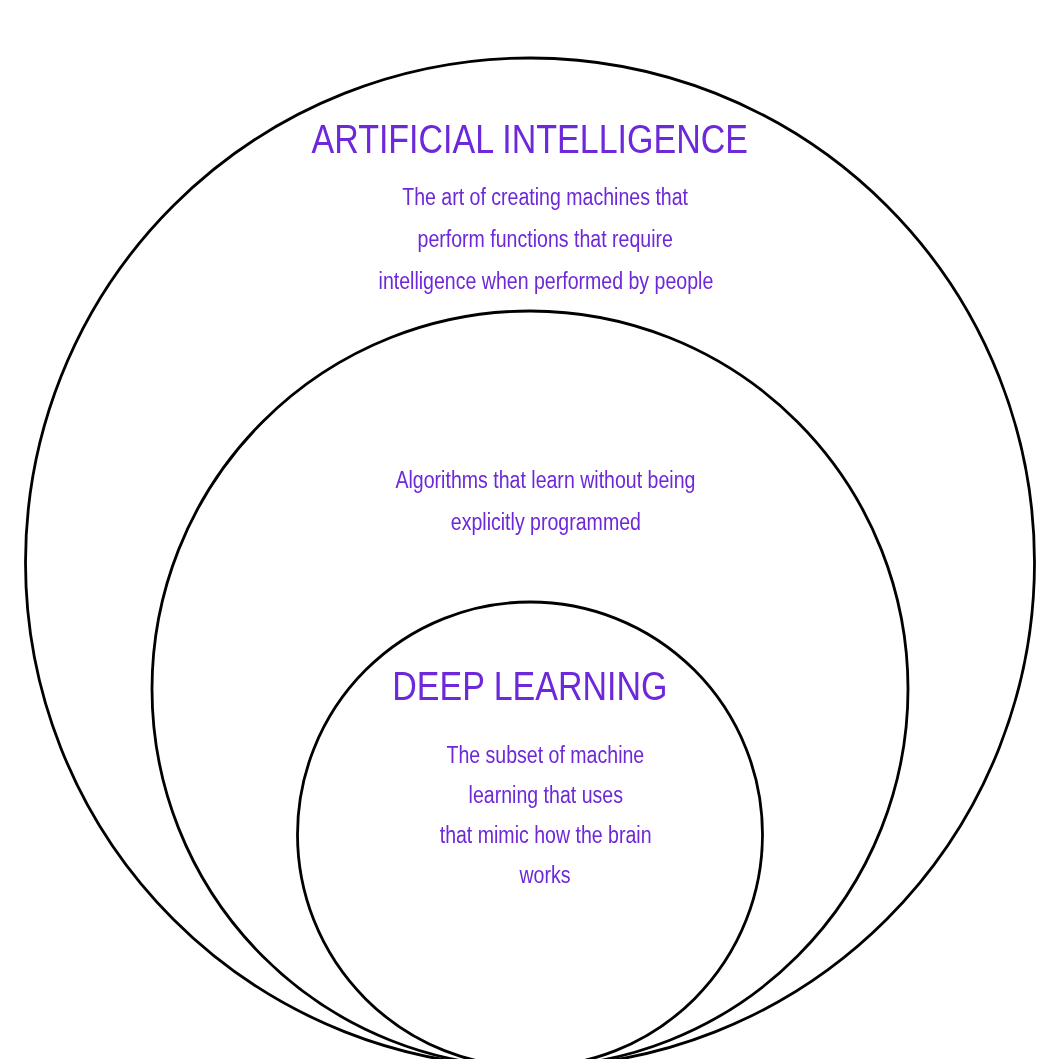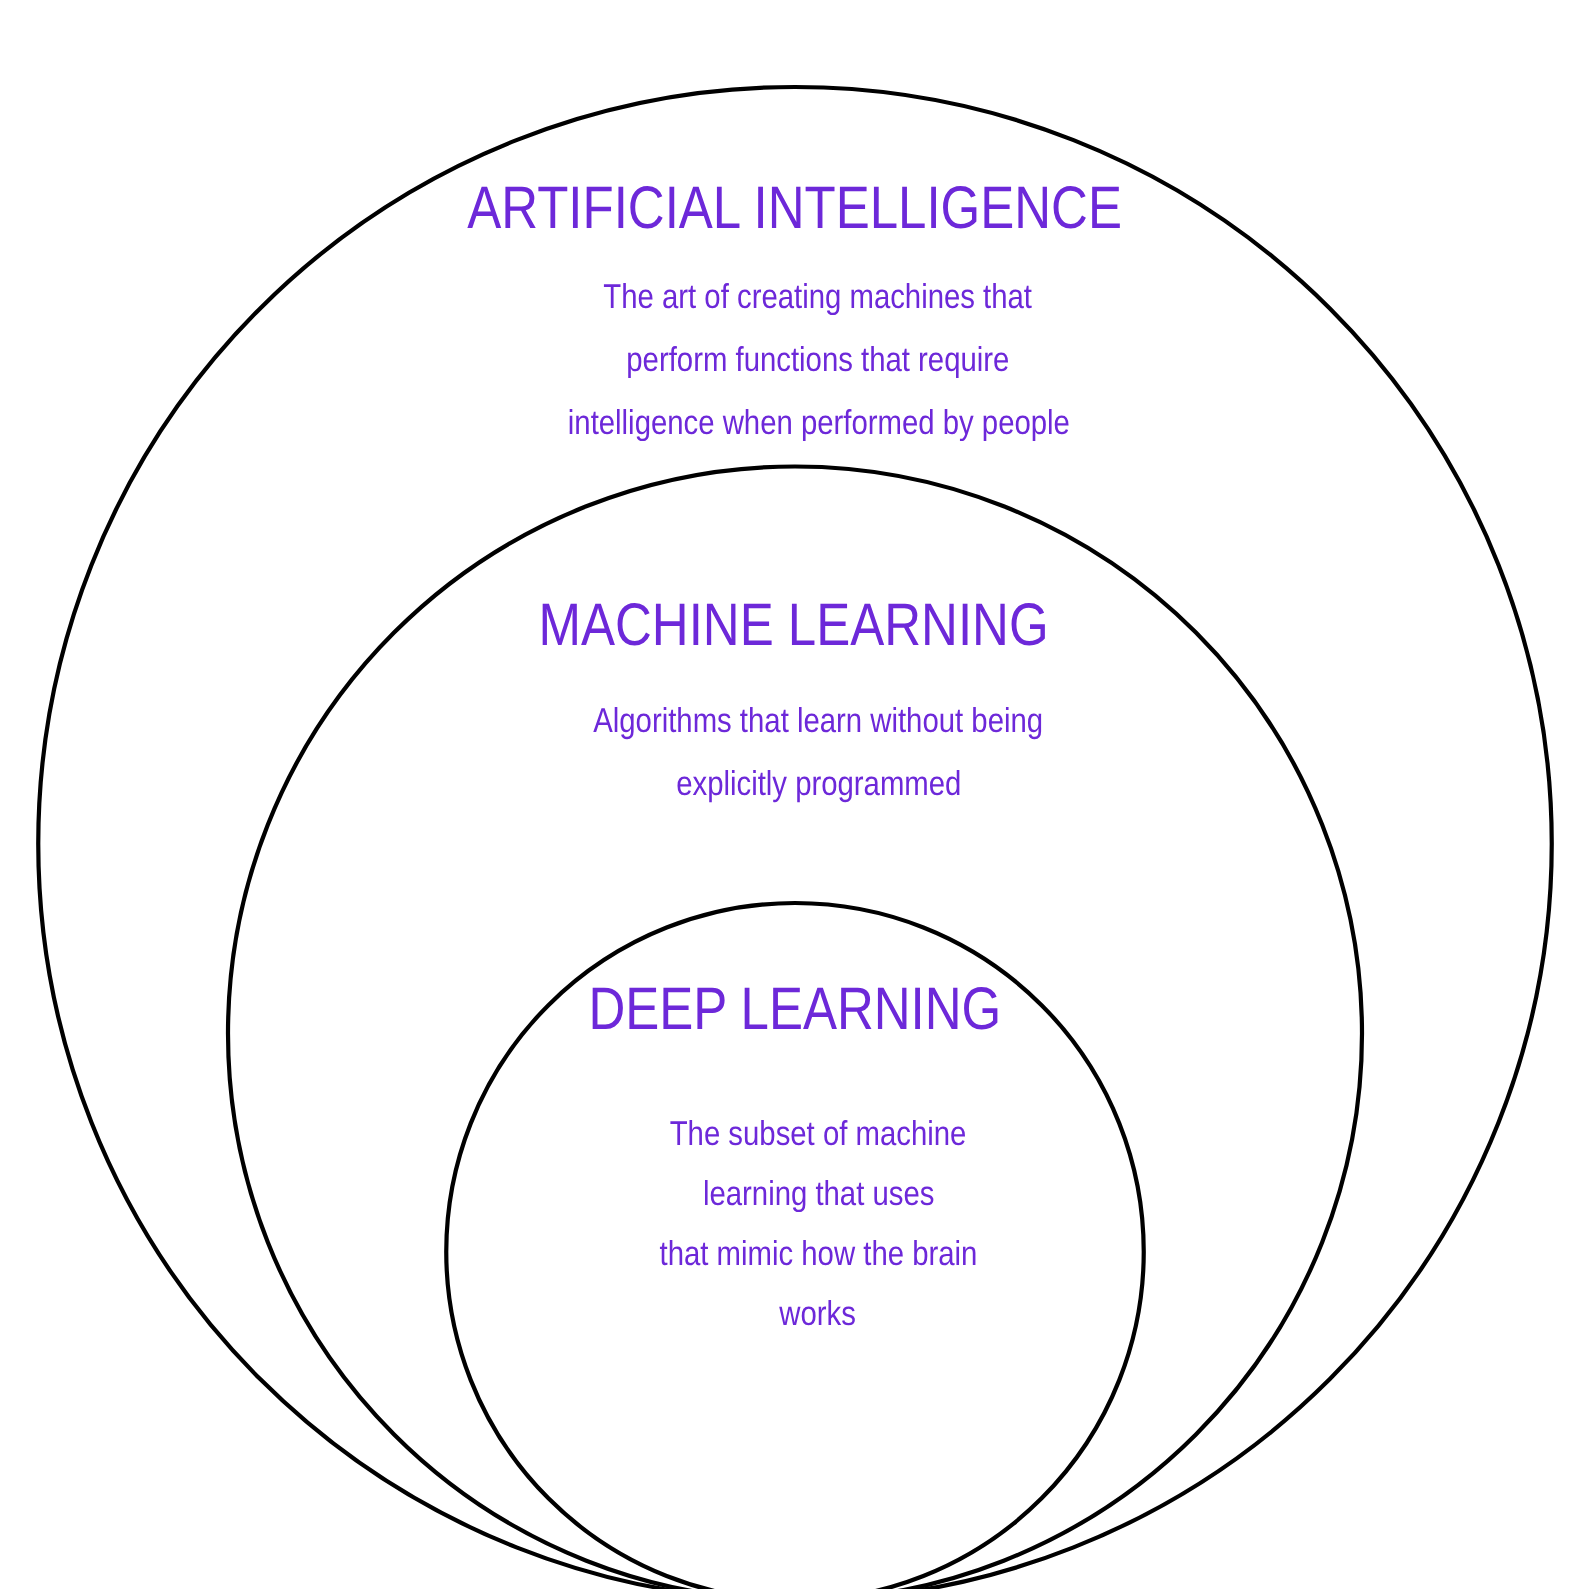--- a/index.html
+++ b/index.html
@@ -50,21 +50,21 @@
     font-weight: 400;
     padding-left: 16px;
   }
   #dl-desc.ring-desc {
     line-height: 40px;
   }
   #ai-title  { top: 83px;  }
   #ai-desc   { top: 140px; }
   #ml-title  { top: 361px; }
   #ml-desc   { top: 423px; text-align: center; }
-  #dl-title  { top: 617px; }
+  #dl-title  { top: 630px; }
   #dl-desc   { top: 699px; }
 </style>
 </head>
 <body>
 
 <div id="canvas">
 
   <svg id="circles-svg" viewBox="0 0 1059 1059" aria-hidden="true">
     <circle cx="530" cy="526.5" r="504.5" fill="none" stroke="#000000" stroke-width="2.8"></circle>
     <circle cx="530" cy="653" r="378" fill="none" stroke="#000000" stroke-width="2.8"></circle>
@@ -73,23 +73,20 @@
 
   <div id="ai-title" class="textblock ring-title">
     <div class="line"><span class="condensed">ARTIFICIAL INTELLIGENCE</span></div>
   </div>
   <div id="ai-desc" class="textblock ring-desc">
     <div class="line"><span class="condensed">The art of creating machines that</span></div>
     <div class="line"><span class="condensed">perform functions that require</span></div>
     <div class="line"><span class="condensed">intelligence when performed by people</span></div>
   </div>
 
-  <div id="ml-title" class="textblock ring-title">
-    <div class="line"><span class="condensed">MACHINE LEARNING</span></div>
-  </div>
   <div id="ml-desc" class="textblock ring-desc">
     <div class="line"><span class="condensed">Algorithms that learn without being</span></div>
     <div class="line"><span class="condensed">explicitly programmed</span></div>
   </div>
 
   <div id="dl-title" class="textblock ring-title">
     <div class="line"><span class="condensed">DEEP LEARNING</span></div>
   </div>
   <div id="dl-desc" class="textblock ring-desc">
     <div class="line"><span class="condensed">The subset of machine</span></div>

